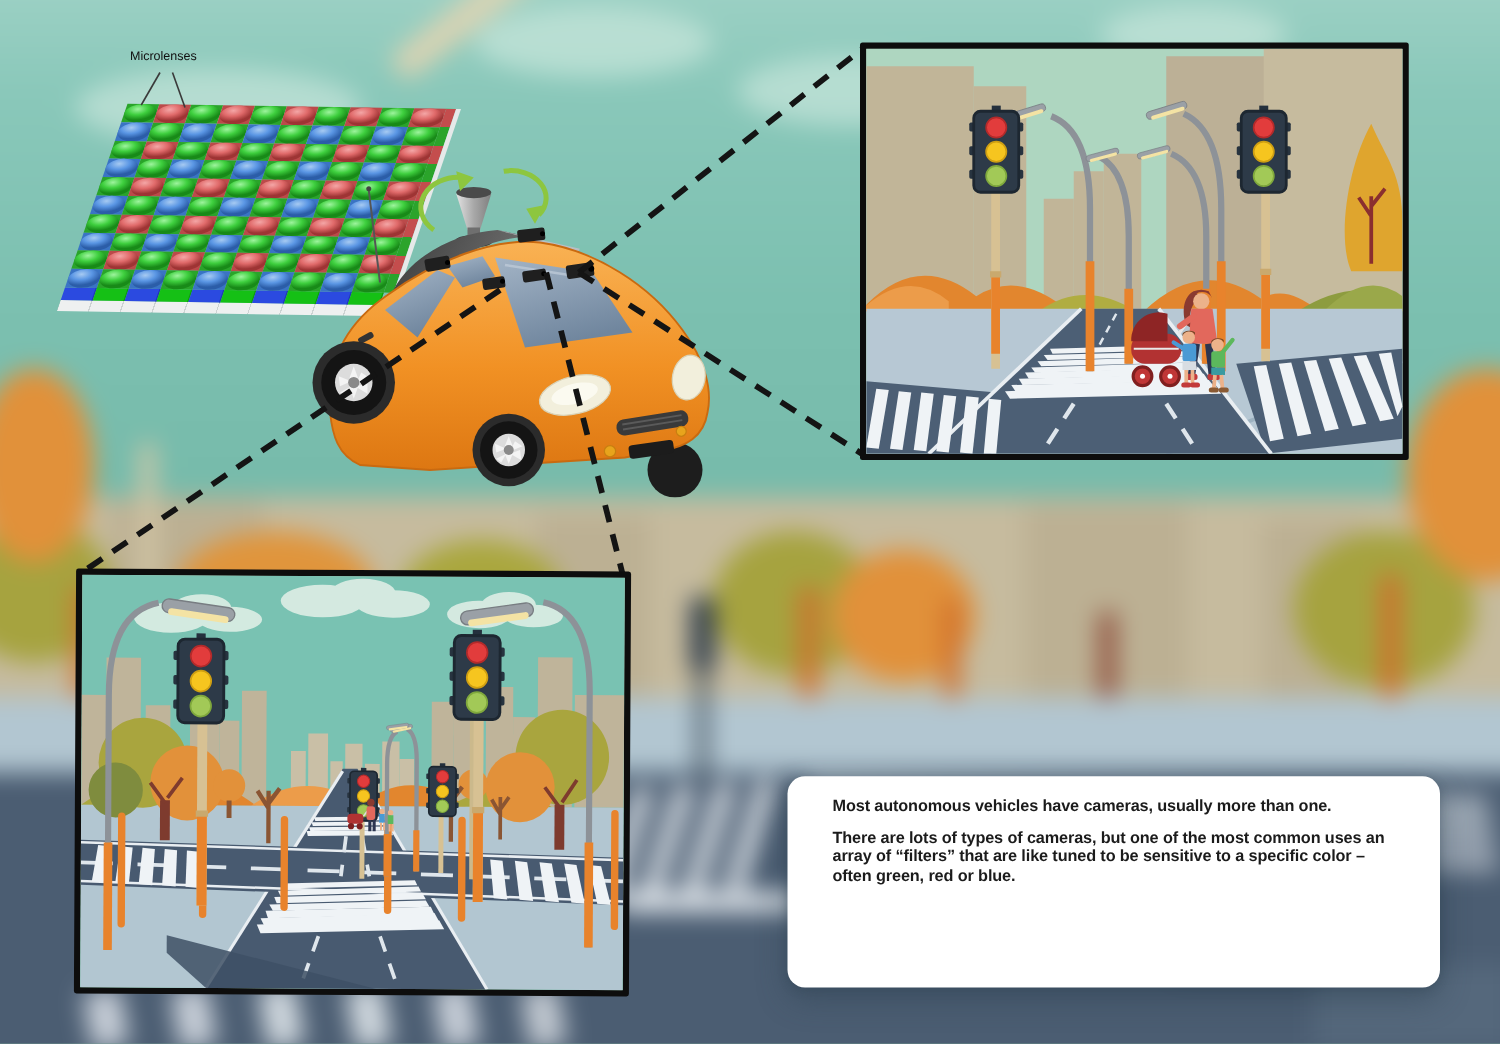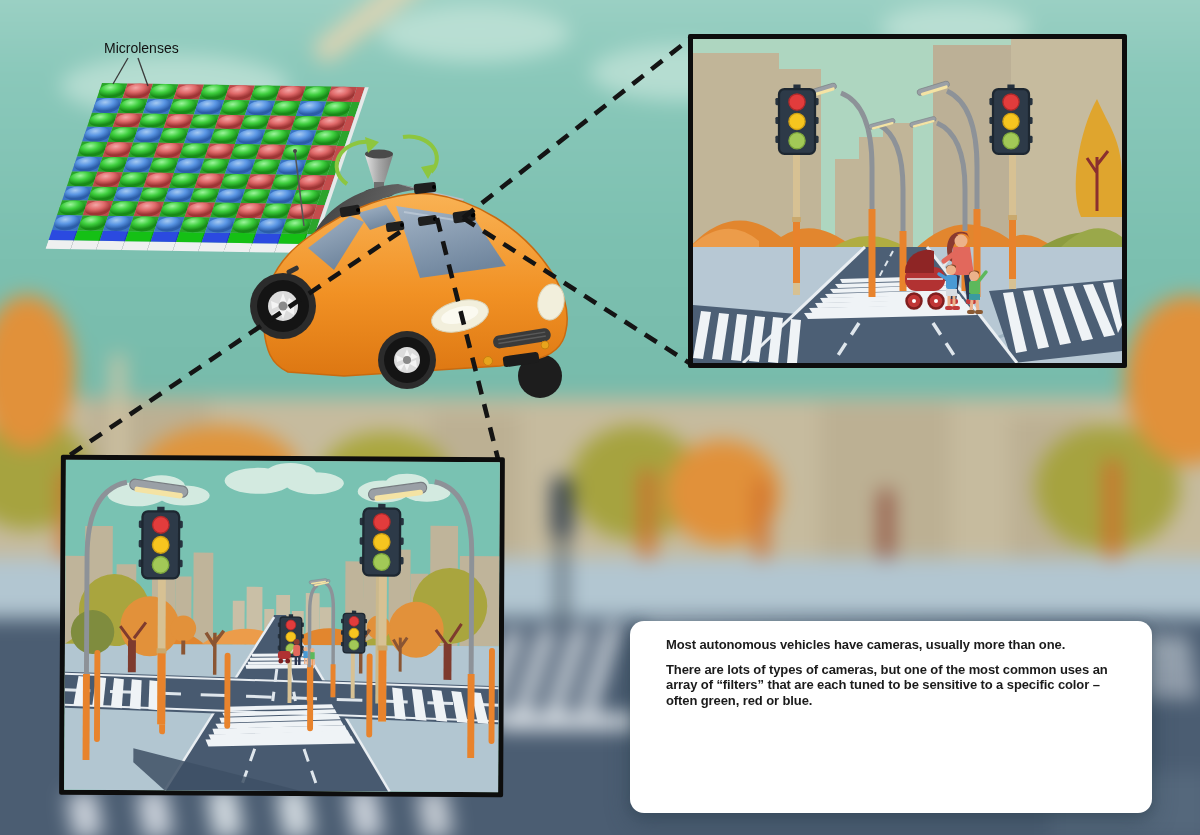--- a/index.html
+++ b/index.html
@@ -28,30 +28,30 @@
   .cell::before{content:"";position:absolute;inset:0;border-radius:50%;}
   .cG{background:#2aa42a;} .cG::before{background:radial-gradient(ellipse 62% 58% at 38% 28%,#9df49d,#3ecf3e 52%,#188a18 100%);}
   .cR{background:#bb4a4a;} .cR::before{background:radial-gradient(ellipse 62% 58% at 38% 28%,#f4a6a6,#e06a6a 52%,#9e3434 100%);}
   .cB{background:#3a74c4;} .cB::before{background:radial-gradient(ellipse 62% 58% at 38% 28%,#a6caf2,#5a96e4 52%,#2b5da8 100%);}
   #lens-face{display:grid;grid-template-columns:repeat(10,26px);height:10px;}
   .fG{background:#15c015;border-right:1px solid #0e9c0e;} .fB{background:#2b4ae0;border-right:1px solid #2038b4;}
   #lens-base{width:260px;height:9px;background:repeating-linear-gradient(90deg,#eef0f0 0 25px,#ccd2d2 25px 26px);}
   .lens-side{position:absolute;left:260px;top:0;width:8px;height:148px;
     background:repeating-linear-gradient(180deg,#c44d4d 0 14.8px,#2ba42b 14.8px 29.6px);}
   .lens-side2{position:absolute;left:268px;top:0;width:4px;height:148px;background:#e6e9e9;}
-  #lens-label{position:absolute;left:104px;top:40px;z-index:21;font-size:14px;color:#111;}
+  #lens-label{position:absolute;left:104px;top:40px;z-index:21;font-size:10px;color:#111;}
   
   #car{position:absolute;left:248px;top:126px;z-index:30;}
   #overlay{position:absolute;left:0;top:0;z-index:35;pointer-events:none;}
   .inset{position:absolute;border:5px solid #0d0d0d;border-radius:2px;z-index:40;background:#aed6c0;}
   #inset-narrow{left:688px;top:34px;width:429px;height:324px;}
   #inset-wide{left:60px;top:456px;width:434px;height:330px;transform:rotate(0.3deg);}
   .inset svg{display:block;width:100%;height:100%;}
   
-  #panel{position:absolute;left:630px;top:621px;width:522px;height:192px;z-index:60;
+  #panel{position:absolute;left:630px;top:621px;width:522px;height:169px;z-index:60;
     background:var(--panel-bg,#fff);border-radius:14px;box-sizing:border-box;
     padding:16px 28px 12px 36px;
     box-shadow:0 10px 24px rgba(45,65,80,.45),0 2px 8px rgba(45,65,80,.3);}
   #panel p{margin:0 0 9px 0;font-size:13px;line-height:1.2;font-weight:bold;
     color:var(--text-color,#1b1b1b);letter-spacing:-0.1px;}
 </style>
 </head>
 <body>
 
 <div id="canvas">
@@ -682,16 +682,16 @@
       <circle cx="251" cy="189" r="2.2" fill="#ecb28a"></circle>
       <rect x="248.8" y="191" width="4.5" height="7" fill="#5cb85c"></rect>
       <rect x="249.5" y="198" width="1.6" height="6" fill="#ecb28a"></rect>
           <rect x="252" y="198" width="1.6" height="6" fill="#ecb28a"></rect>
     </g>
   </svg>
   </div>
 
   <div id="panel">
       <p>Most autonomous vehicles have cameras, usually more than one.</p>
-      <p>There are lots of types of cameras, but one of the most common uses an array of “filters” that are each tuned to be sensitive to a specific color – often green, red or blue.</p>
+      <p>There are lots of types of cameras, but one of the most common uses an array of “filters” that are like tuned to be sensitive to a specific color – often green, red or blue.</p>
     </div>
 
 </div>
 
 </body></html>

